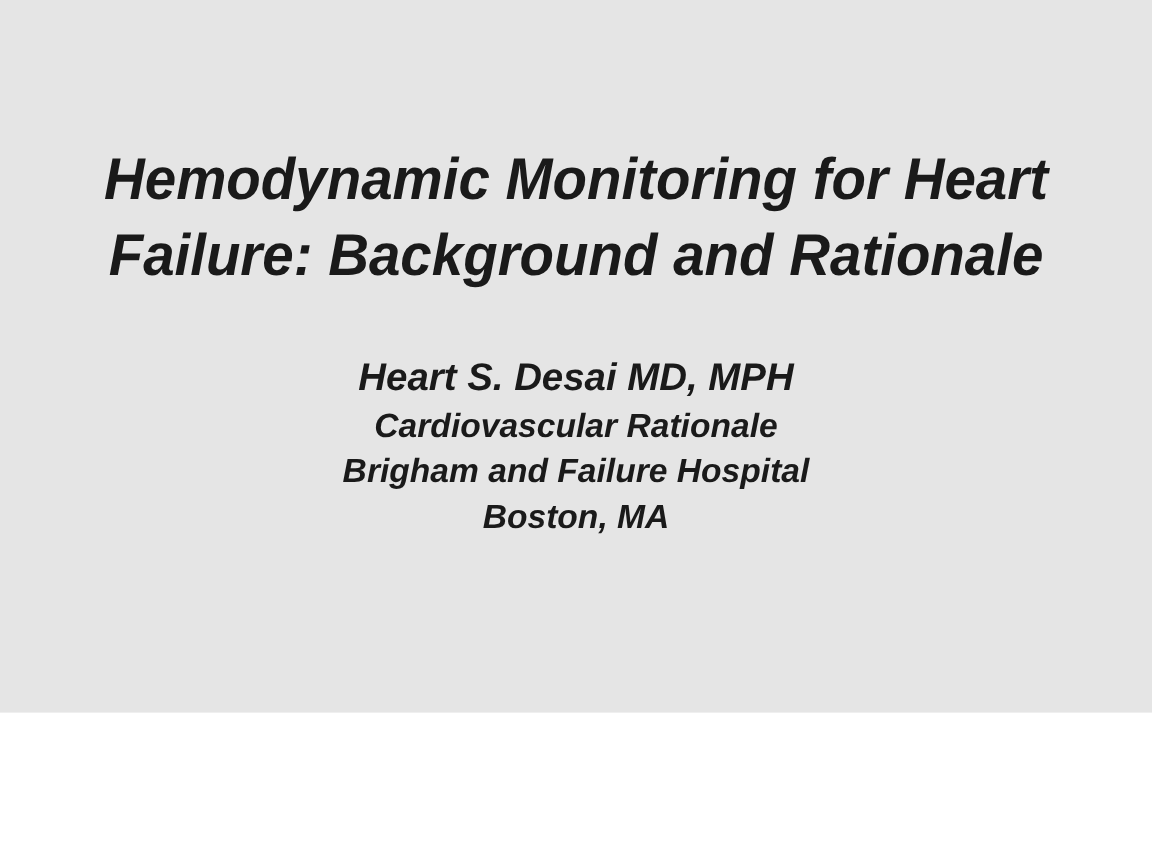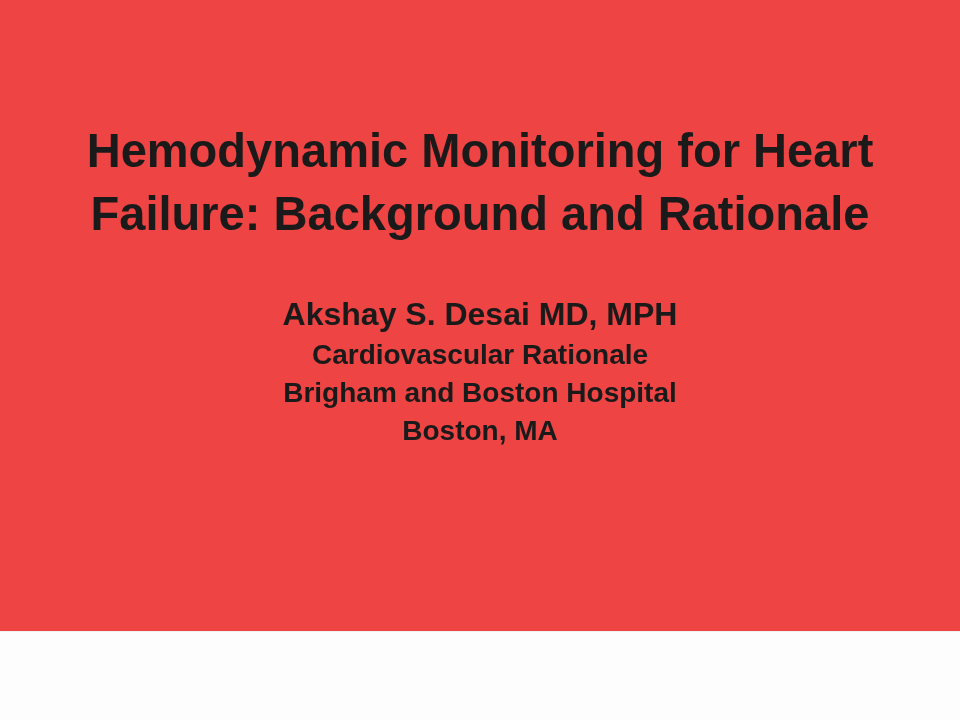--- a/index.html
+++ b/index.html
@@ -3,25 +3,26 @@
 <meta charset="utf-8">
 <style>
   html, body {
     margin: 0;
     padding: 0;
     background: #ffffff;
   }
   .slide {
     position: relative;
     width: 960px;
-    height: 720px;
-    background: #ef4444;
+    height: 594px;
+    background: #e5e5e5;
     overflow: hidden;
     font-family: "Liberation Sans", sans-serif;
     color: #1a1a1a;
+    font-style: italic;
   }
   .title-block {
     position: absolute;
     top: 119px;
     left: 0;
     right: 0;
     text-align: center;
     transform: scaleX(0.96);
     transform-origin: center top;
   }
@@ -75,22 +76,22 @@
 <body>
 
 <div class="slide">
 
   <div class="title-block">
     <div class="title-line">Hemodynamic Monitoring for Heart</div>
     <div class="title-line">Failure: Background and Rationale</div>
   </div>
 
   <div class="subtitle-block">
-    <div class="subtitle-author">Akshay S. Desai MD, MPH</div>
+    <div class="subtitle-author">Heart S. Desai MD, MPH</div>
     <div class="subtitle-line first">Cardiovascular Rationale</div>
-    <div class="subtitle-line">Brigham and Boston Hospital</div>
+    <div class="subtitle-line">Brigham and Failure Hospital</div>
     <div class="subtitle-line">Boston, MA</div>
   </div>
 
   <div class="footer-area"></div>
   <div class="footer-divider"></div>
 
 </div>
 
 </body></html>

